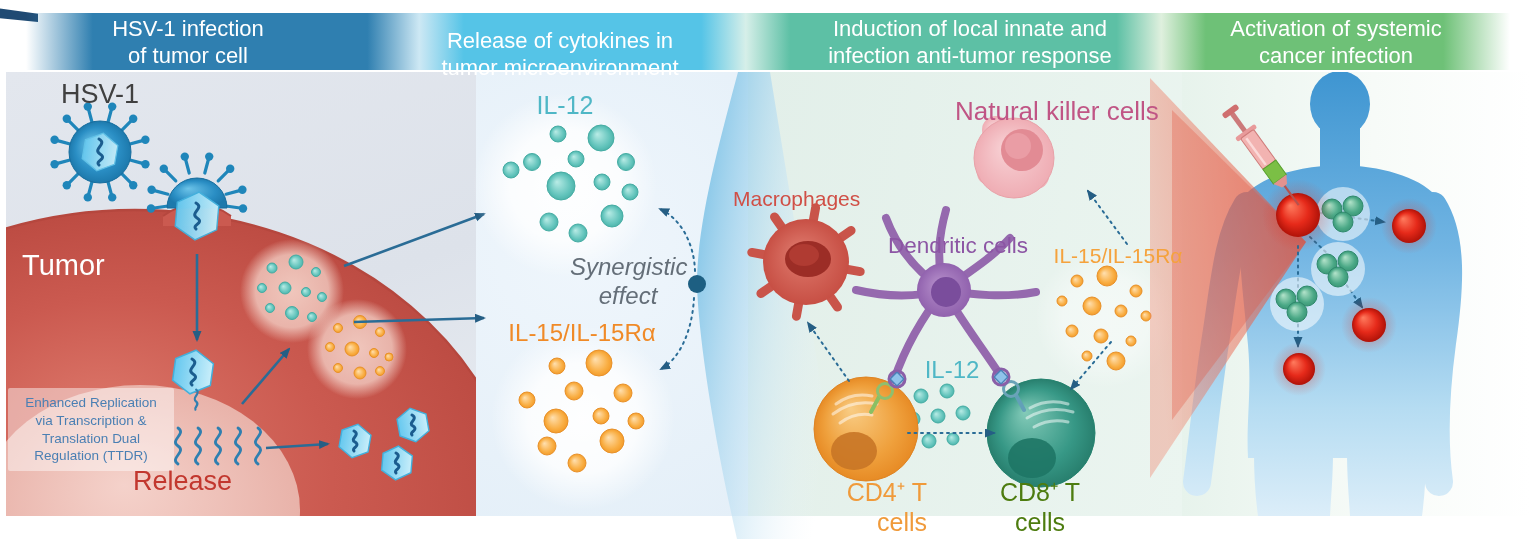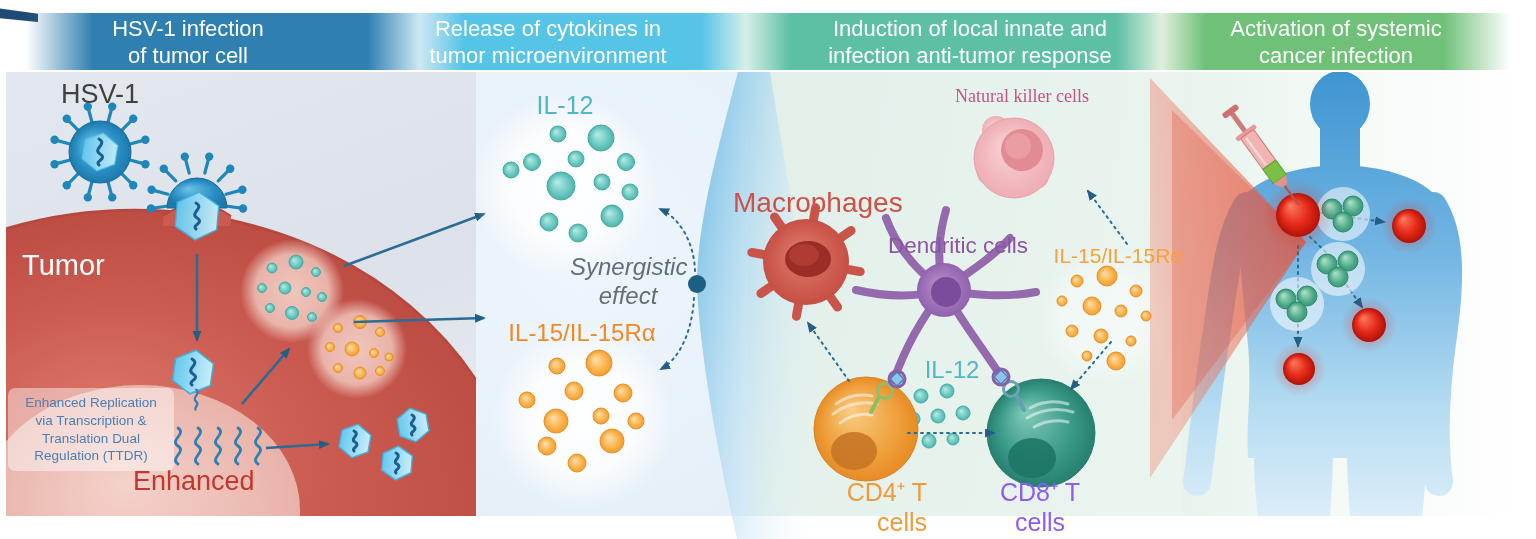--- a/index.html
+++ b/index.html
@@ -16,40 +16,40 @@
          rgba(255,255,255,0) 0%, #2f7fb0 4.5%, #2f7fb0 23%,
          #cde8f4 26.5%, #55c4e7 29.5%, #55c4e7 45.5%,
          #d6efe9 48.5%, #5dc0a5 51.5%, #5dc0a5 73.5%,
          #dff0de 76.5%, #6ec177 79.5%, #6ec177 95.5%,
          rgba(255,255,255,0) 100%);}
   .corner{position:absolute;left:0;top:7px;width:38px;height:15px;background:#1f4a73;z-index:1;
           clip-path:polygon(0 10%,100% 45%,100% 100%,0 75%);}
   .hdr-label{position:absolute;z-index:3;color:#fff;font-size:22px;line-height:26.5px;
              text-align:center;white-space:pre-line;top:16px;}
   .hl1{left:48px;width:280px;}
-  .hl2{left:408px;width:280px;}
+  .hl2{left:420px;width:280px;margin-top:12px;}
   .hl3{left:808px;width:324px;}
   .hl4{left:1196px;width:280px;}
   .lbl{position:absolute;z-index:3;white-space:pre-line;}
   .l-hsv1{left:40px;top:79px;width:120px;text-align:center;font-size:27px;color:#404040;}
   .l-tumor{left:22px;top:249px;font-size:29px;color:#ffffff;}
   .l-nucleus{left:133px;top:466px;font-size:27px;color:#c2372e;}
   .l-ttdr{left:8px;top:388px;width:162px;padding:6px 2px;background:rgba(255,255,255,.45);
-          border-radius:7px;font-size:13.5px;line-height:1.32;color:#4a7fb3;text-align:center;}
+          border-radius:2px;font-size:13.5px;line-height:1.32;color:#4a7fb3;text-align:center;}
   .l-il12-p2{left:505px;top:91px;width:120px;text-align:center;font-size:25px;color:#4fb7c6;}
   .l-synergy{left:570px;top:253px;width:116px;text-align:center;font-size:24px;font-style:italic;
              color:#646e78;line-height:1.2;}
   .l-il15-p2{left:502px;top:319px;width:160px;text-align:center;font-size:24px;color:#f08a27;}
-  .l-macro{left:733px;top:187px;font-size:28px;color:#d04f46;}
+  .l-macro{left:733px;top:187px;font-size:21px;color:#d04f46;}
   .l-dend{left:888px;top:197px;font-size:22.5px;color:#8c55a4;margin-top:36px;}
-  .l-nk{left:955px;top:86px;font-size:18px;color:#c05585;font-family:Liberation Serif, serif;}
+  .l-nk{left:955px;top:96px;font-size:26px;color:#c05585;}
   .l-il15-p3{left:1042px;top:244px;width:152px;text-align:center;font-size:21px;color:#f5a23c;}
   .l-il12-p3{left:903px;top:356px;width:98px;text-align:center;font-size:24px;color:#4fb7c6;}
   .l-cd4{left:792px;top:474px;width:135px;text-align:right;font-size:25px;color:#f09a3a;}
-  .l-cd8{left:972px;top:474px;width:136px;text-align:center;font-size:25px;color:#8b5cf6;}
+  .l-cd8{left:972px;top:474px;width:136px;text-align:center;font-size:25px;color:#4d7c0f;}
   
   .td{fill:url(#gTeal);stroke:#45ada4;stroke-width:1;}
   .od{fill:url(#gOrange);stroke:#e8912a;stroke-width:1;}
   .sArrow{stroke:#2a6c96;stroke-width:2.6;fill:none;}
   .dArrow{stroke:#2a6c96;stroke-width:2;fill:none;stroke-dasharray:2 4.5;stroke-linecap:round;}
   .spike{stroke:#1f86ba;stroke-width:3.2;stroke-linecap:round;}
   .sq{stroke:#1b5d8f;stroke-width:3;fill:none;stroke-linecap:round;}
   .genome{stroke:#2f7fb0;stroke-width:2.8;fill:none;stroke-linecap:round;}
   .swirl{stroke:rgba(255,255,255,.5);stroke-width:3;fill:none;stroke-linecap:round;}
 </style>
@@ -504,21 +504,21 @@
 of tumor cell</div>
   <div class="hdr-label hl2">Release of cytokines in
 tumor microenvironment</div>
   <div class="hdr-label hl3">Induction of local innate and
 infection anti-tumor response</div>
   <div class="hdr-label hl4">Activation of systemic
 cancer infection</div>
 
   <div class="lbl l-hsv1">HSV-1</div>
   <div class="lbl l-tumor">Tumor</div>
-  <div class="lbl l-nucleus">Enhanced</div>
+  <div class="lbl l-nucleus">Release</div>
   <div class="lbl l-ttdr">Enhanced Replication
 via Transcription &amp;
 Translation Dual
 Regulation (TTDR)</div>
   <div class="lbl l-il12-p2">IL-12</div>
   <div class="lbl l-synergy">Synergistic
 effect</div>
   <div class="lbl l-il15-p2">IL-15/IL-15Rα</div>
   <div class="lbl l-macro">Macrophages</div>
   <div class="lbl l-dend">Dendritic cells</div>

